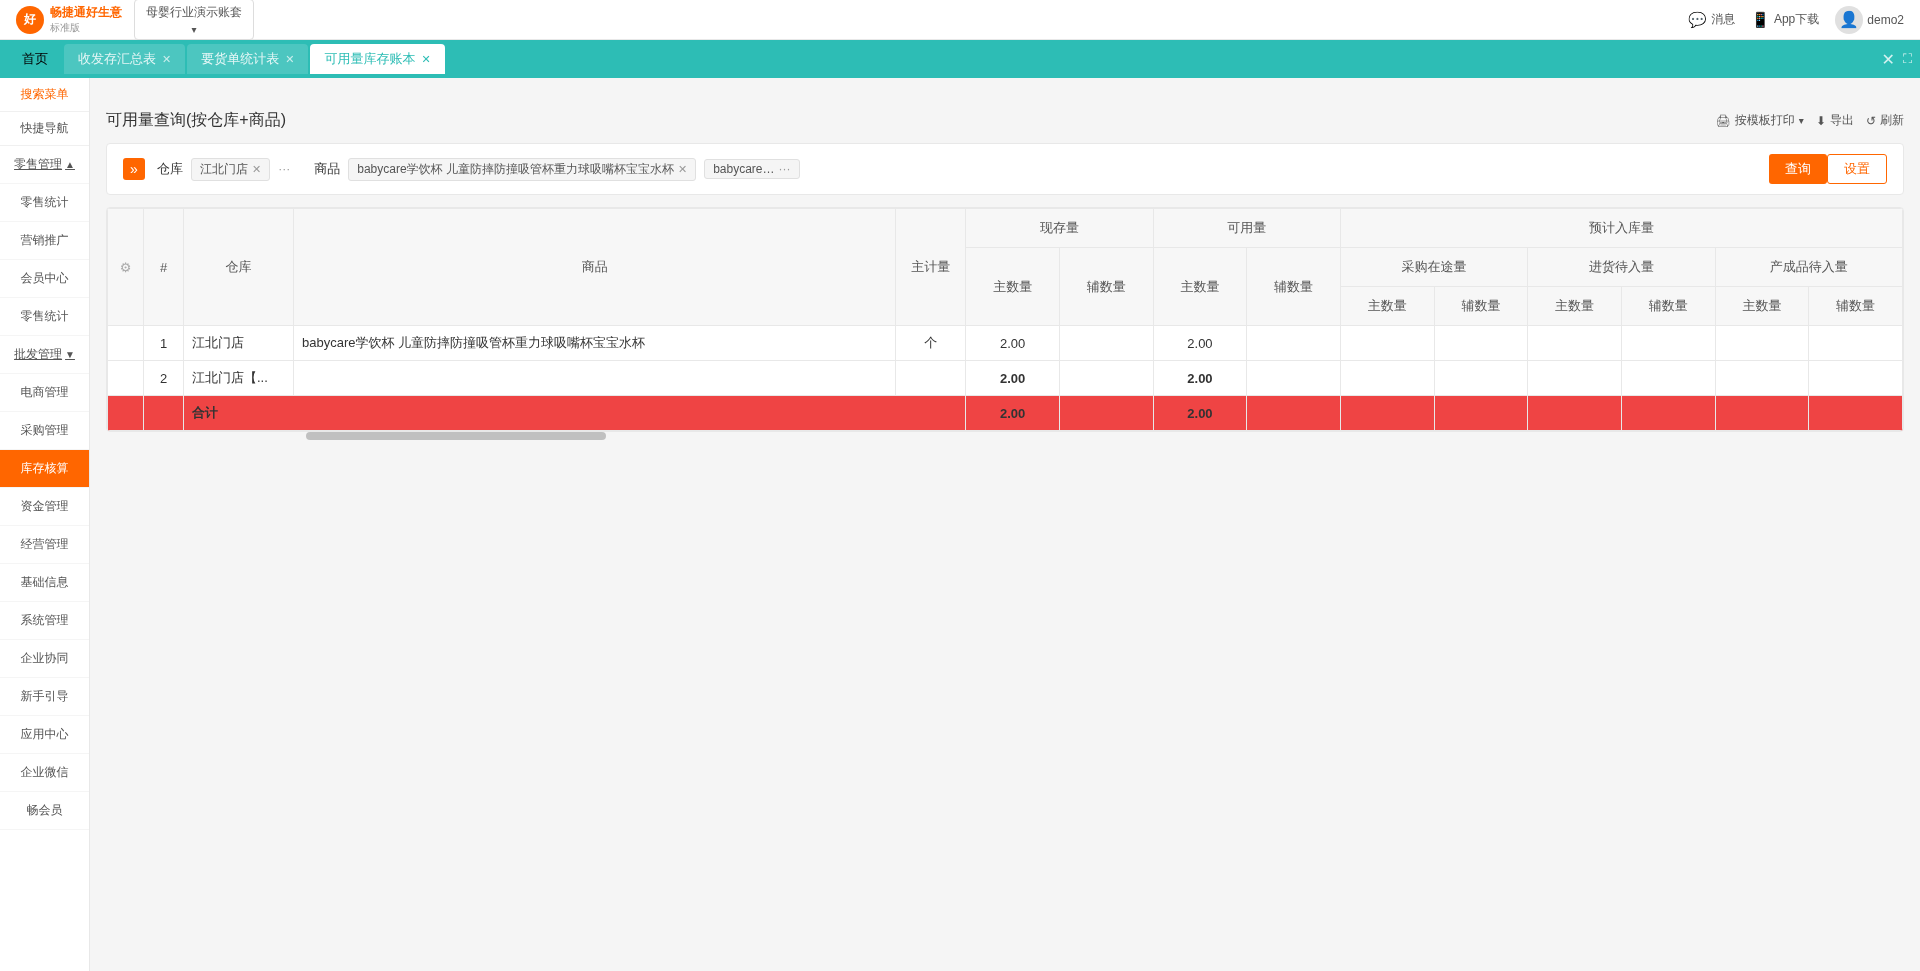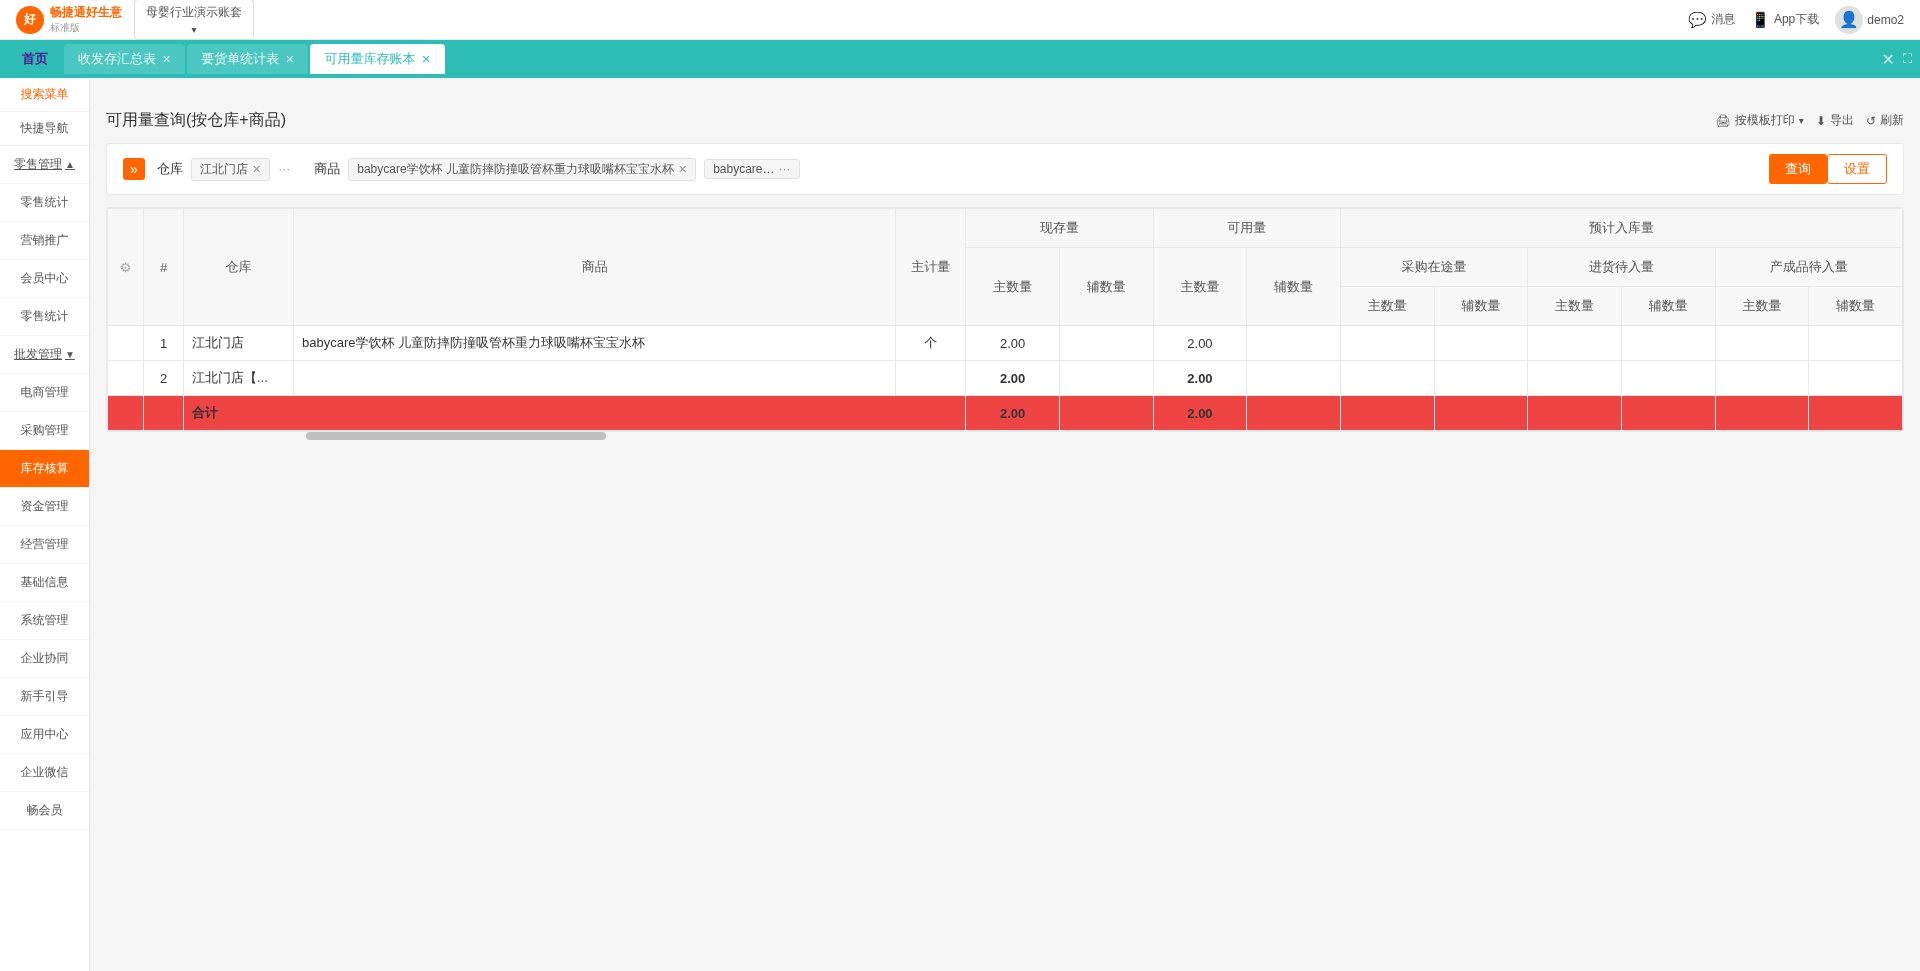--- a/index.html
+++ b/index.html
@@ -44,21 +44,21 @@
       cursor: pointer;
       font-size: 13px;
       color: rgba(255,255,255,0.85);
       background: rgba(255,255,255,0.15);
     }
     .tab.active {
       background: #fff;
       color: #2dbdb5;
       font-weight: 500;
     }
-    .tab-home { color: #4c1d95; background: transparent; font-weight: 700; }
+    .tab-home { color: #000000; background: transparent; font-weight: 400; }
     .tab-close { font-size: 11px; color: rgba(255,255,255,0.7); cursor: pointer; }
     .tab.active .tab-close { color: #2dbdb5; }
     .tab-bar-right { margin-left: auto; display: flex; align-items: center; gap: 8px; }
     .tab-bar-btn { color: white; cursor: pointer; font-size: 16px; opacity: 0.8; }
 
     
     .main-layout { display: flex; flex: 1; overflow: hidden; }
 
     
     .sidebar {

